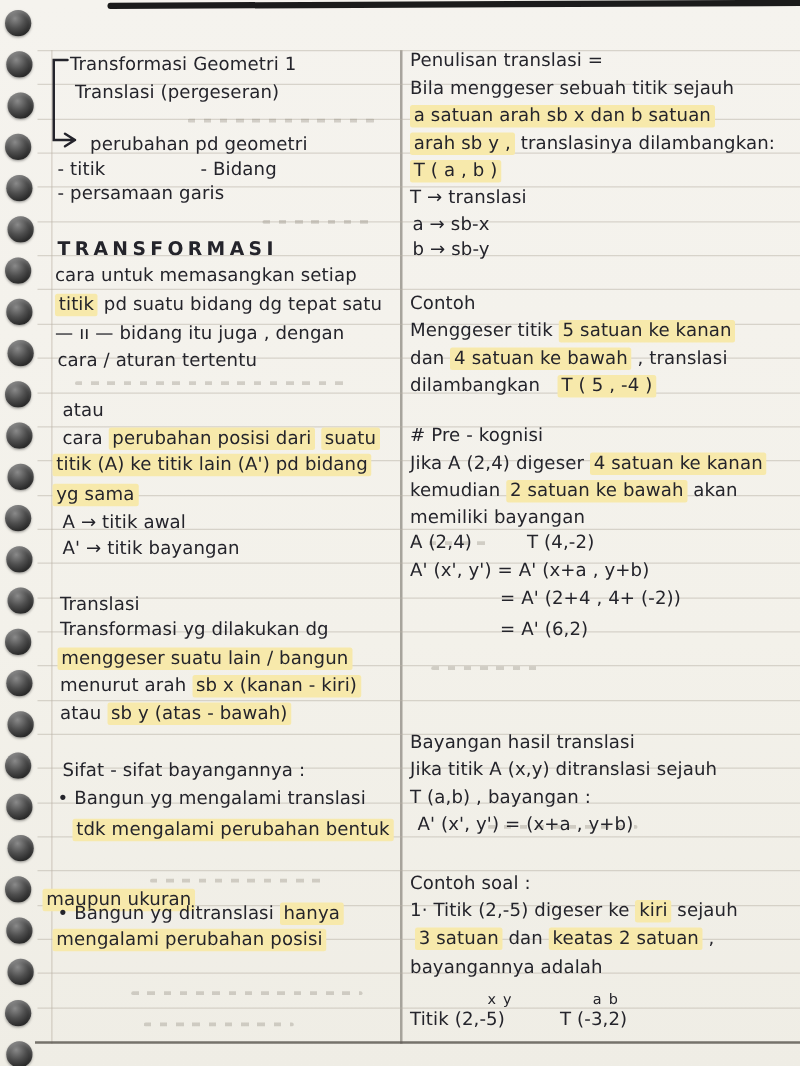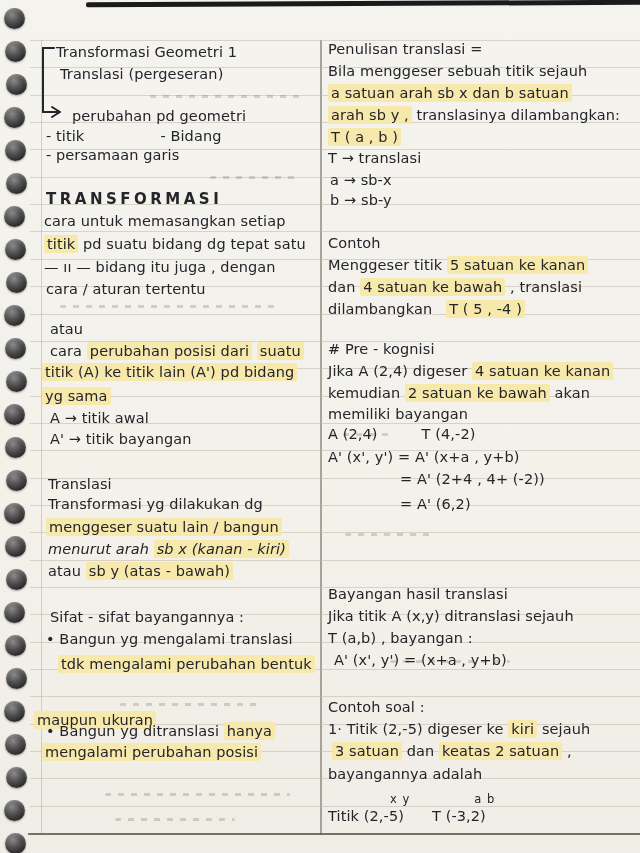--- a/index.html
+++ b/index.html
@@ -131,21 +131,21 @@
       <div class="line" style="top: 257px; left: 44px;"><span>— ıı — bidang itu juga , dengan</span></div>
       <div class="line" style="top: 319px; left: 50px;"><span>atau</span></div>
       <div class="line" style="top: 341px; left: 50px;"><span>cara </span><span class="hl">perubahan posisi dari</span><span> </span><span class="hl">suatu</span></div>
       <div class="line" style="top: 362px; left: 42px;"><span class="hl">titik (A) ke titik lain (A') pd bidang</span></div>
       <div class="line" style="top: 386px; left: 42px;"><span class="hl">yg sama</span></div>
       <div class="line" style="top: 408px; left: 50px;"><span>A → titik awal</span></div>
       <div class="line" style="top: 429px; left: 50px;"><span>A' → titik bayangan</span></div>
       <div class="line" style="top: 474px; left: 48px;"><span>Translasi</span></div>
       <div class="line" style="top: 494px; left: 48px;"><span>Transformasi yg dilakukan dg</span></div>
       <div class="line" style="top: 517px; left: 46px;"><span class="hl">menggeser suatu lain / bangun</span></div>
-      <div class="line" style="top: 539px; left: 48px; font-style: italic;"><span>menurut arah </span><span class="hl">sb x (kanan - kiri)</span></div>
+      <div class="line" style="top: 539px; left: 48px;"><span>menurut arah </span><span class="hl">sb x (kanan - kiri)</span></div>
       <div class="line" style="top: 561px; left: 48px;"><span>atau </span><span class="hl">sb y (atas - bawah)</span></div>
       <div class="line" style="top: 607px; left: 50px;"><span>Sifat - sifat bayangannya :</span></div>
       <div class="line" style="top: 629px; left: 46px;"><span>• Bangun yg mengalami translasi</span></div>
       <div class="line" style="top: 654px; left: 42px; padding-left: 16px;"><span class="hl">tdk mengalami perubahan bentuk</span></div>
       <div class="line" style="top: 677px; left: 34px; margin-top: 33px;"><span class="hl">maupun ukuran</span></div>
       <div class="line" style="top: 721px; left: 46px;"><span>• Bangun yg ditranslasi </span><span class="hl">hanya</span></div>
       <div class="line" style="top: 742px; left: 42px;"><span class="hl">mengalami perubahan posisi</span></div>
     </div>
   <div class="col" id="right-col" style="left:322px; width:318px;">
       <div class="line" style="top: 39px; left: 6px;"><span>Penulisan translasi =</span></div>
@@ -170,16 +170,16 @@
       <div class="line" style="top: 494px; left: 78px;"><span>= A' (6,2)</span></div>
       <div class="line" style="top: 584px; left: 6px;"><span>Bayangan hasil translasi</span></div>
       <div class="line" style="top: 606px; left: 6px;"><span>Jika titik A (x,y) ditranslasi sejauh</span></div>
       <div class="line" style="top: 628px; left: 6px;"><span>T (a,b) , bayangan :</span></div>
       <div class="line" style="top: 650px; left: 12px;"><span>A' (x', y') = (x+a , y+b)</span></div>
       <div class="line" style="top: 697px; left: 6px;"><span>Contoh soal :</span></div>
       <div class="line" style="top: 719px; left: 6px;"><span>1· Titik (2,-5) digeser ke </span><span class="hl">kiri</span><span> sejauh</span></div>
       <div class="line" style="top: 741px; left: 10px;"><span class="hl">3 satuan</span><span> dan </span><span class="hl">keatas 2 satuan</span><span> ,</span></div>
       <div class="line" style="top: 764px; left: 6px;"><span>bayangannya adalah</span></div>
       <div class="line sm" style="top: 789px; left: 6px;"><span style="margin-left: 62px;">x   y</span><span style="margin-left: 64px;">a    b</span></div>
-      <div class="line" style="top: 806px; left: 6px;"><span>Titik (2,-5)</span><span style="margin-left: 28px;">T (-3,2)</span></div>
+      <div class="line" style="top: 806px; left: 6px;"><span>Titik (2,-5)</span><span style="margin-left: 44px;">T (-3,2)</span></div>
     </div>
 
 </div>
 
 </body></html>

